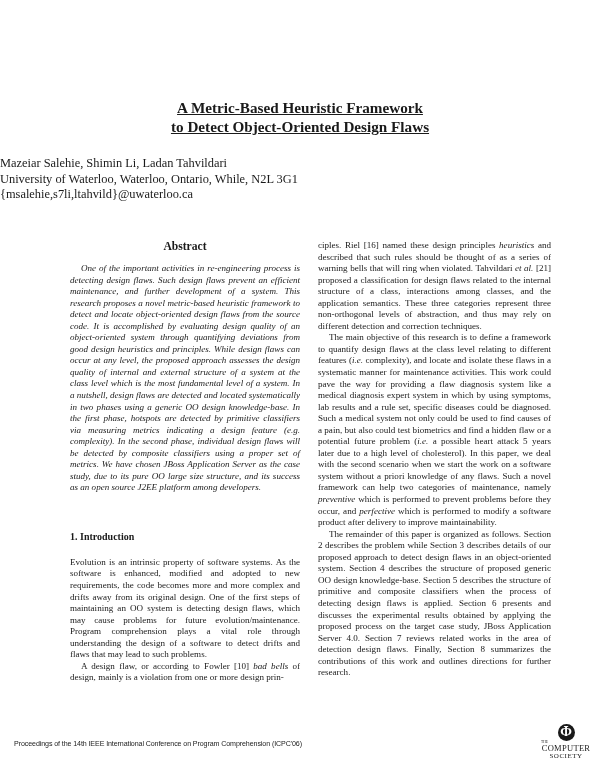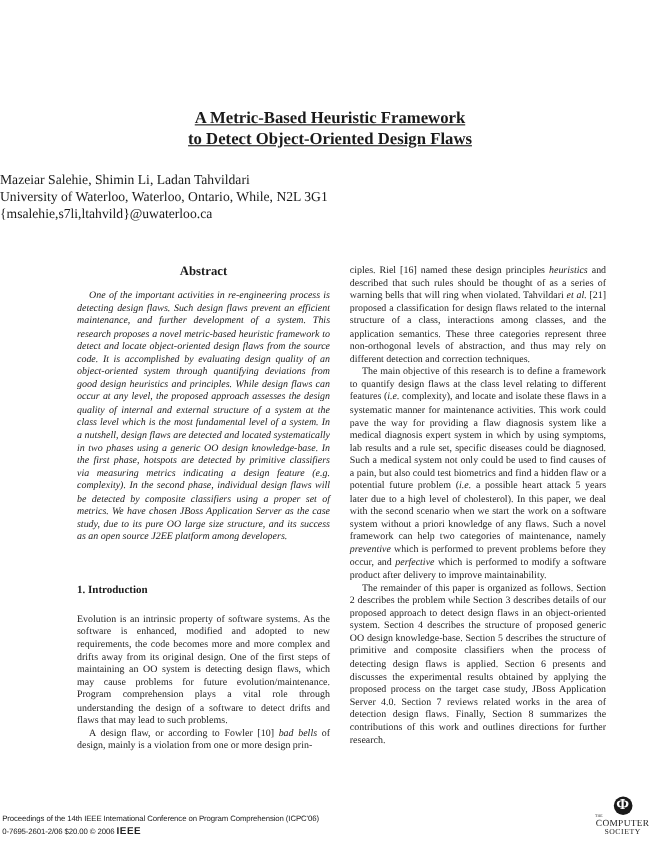--- a/index.html
+++ b/index.html
@@ -7,21 +7,21 @@
   .title { position:absolute; left:0; width:600px; top:98px; text-align:center; font-weight:bold; font-size:15.2px; line-height:19px;text-decoration:underline; }
   .authors { position:absolute; left:0; width:556px; top:156px; text-align:left; font-size:12.4px; line-height:15.6px; }
   .col { position:absolute; top:240px; width:230px; font-size:9.05px; line-height:11.55px; text-align:justify; }
   .col.left { left:41px;margin-left:29px; }
   .col.right { left:318px; width:233px; }
   .col p { margin:0; }
   .col p.ind { text-indent:11px; }
   .abstract-h { text-align:center; font-weight:bold; font-size:11.6px; line-height:14px; margin:0 0 9px 0; }
   .abstract { font-style:italic; text-indent:11px; }
   .sec-h { font-weight:bold; font-size:10px; line-height:14px; margin:36px 0 13px 0; }
-  .footer { position:absolute; left:2px; top:739px; font-family:"Liberation Sans", sans-serif; font-size:7.1px; line-height:11px; color:#222; letter-spacing:-0.1px; }
+  .footer { position:absolute; left:14px; top:739px; font-family:"Liberation Sans", sans-serif; font-size:7.1px; line-height:11px; color:#222; letter-spacing:-0.1px; }
   .ieee { font-weight:bold; font-size:9px; letter-spacing:0.5px; }
   .logo { position:absolute; left:535px; top:724px; width:62px; text-align:center; font-family:"Liberation Serif", serif; color:#222; }
   .logo-mark { width:17px; height:17px; border-radius:50%; background:#1a1a1a; margin:0 auto; position:relative; }
   .logo-mark span { position:absolute; left:0; right:0; top:-1px; color:#fff; font-size:14px; line-height:17px; font-weight:bold; }
   .logo-top { font-size:3.5px; line-height:4px; text-align:left; margin-left:6px; margin-top:-1px; }
   .logo-t1 { font-size:8.5px; line-height:8px; letter-spacing:0.3px; }
   .logo-t2 { font-size:7px; line-height:8px; letter-spacing:0.5px; }
 </style>
 </head>
 <body>
@@ -46,21 +46,20 @@
 </div>
 
 <div class="col right">
   <p>ciples. Riel [16] named these design principles <em>heuristics</em><span> and described that such rules should be thought of as a series of warning bells that will ring when violated. Tahvildari </span><em>et al.</em><span> [21] proposed a classification for design flaws related to the internal structure of a class, interactions among classes, and the application semantics. These three categories represent three non-orthogonal levels of abstraction, and thus may rely on different detection and correction techniques.</span></p>
   <p class="ind"><span>The main objective of this research is to define a framework to quantify design flaws at the class level relating to different features (</span><em>i.e.</em><span> complexity), and locate and isolate these flaws in a systematic manner for maintenance activities. This work could pave the way for providing a flaw diagnosis system like a medical diagnosis expert system in which by using symptoms, lab results and a rule set, specific diseases could be diagnosed. Such a medical system not only could be used to find causes of a pain, but also could test biometrics and find a hidden flaw or a potential future problem (</span><em>i.e.</em><span> a possible heart attack 5 years later due to a high level of cholesterol). In this paper, we deal with the second scenario when we start the work on a software system without a priori knowledge of any flaws. Such a novel framework can help two categories of maintenance, namely </span><em>preventive</em><span> which is performed to prevent problems before they occur, and </span><em>perfective</em><span> which is performed to modify a software product after delivery to improve maintainability.</span></p>
   <p class="ind">The remainder of this paper is organized as follows. Section 2 describes the problem while Section 3 describes details of our proposed approach to detect design flaws in an object-oriented system. Section 4 describes the structure of proposed generic OO design knowledge-base. Section 5 describes the structure of primitive and composite classifiers when the process of detecting design flaws is applied. Section 6 presents and discusses the experimental results obtained by applying the proposed process on the target case study, JBoss Application Server 4.0. Section 7 reviews related works in the area of detection design flaws. Finally, Section 8 summarizes the contributions of this work and outlines directions for further research.</p>
 </div>
 
 <div class="footer">
   <div>Proceedings of the 14th IEEE International Conference on Program Comprehension (ICPC'06)</div>
-  <div><span>0-7695-2601-2/06 $20.00 © 2006 </span><span class="ieee">IEEE</span></div>
 </div>
 
 <div class="logo">
   <div class="logo-mark">
       <span>Φ</span>
     </div>
   <div class="logo-top">THE</div>
   <div class="logo-t1">COMPUTER</div>
   <div class="logo-t2">SOCIETY</div>
 </div>

